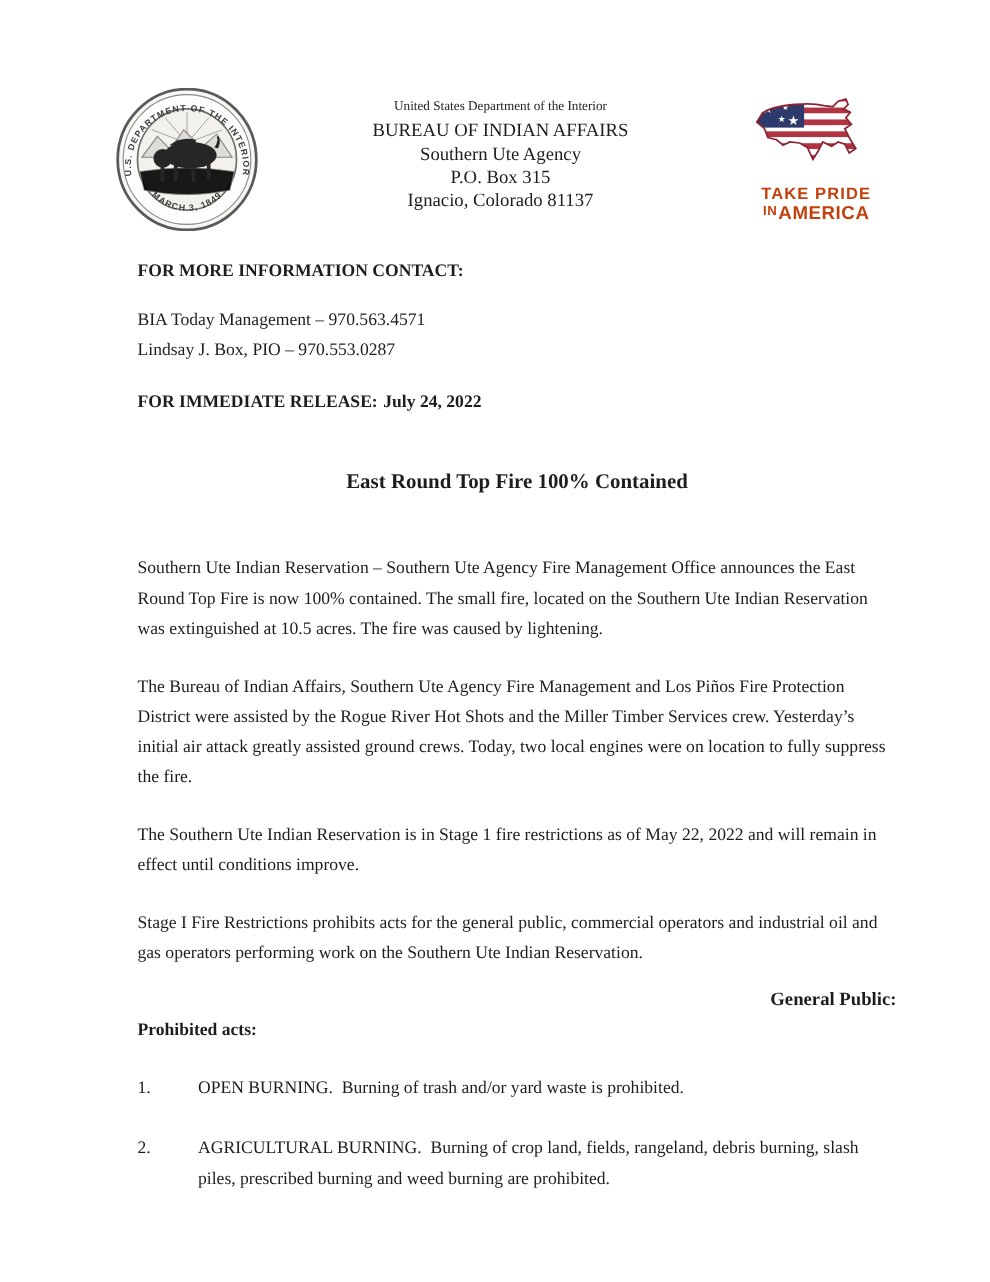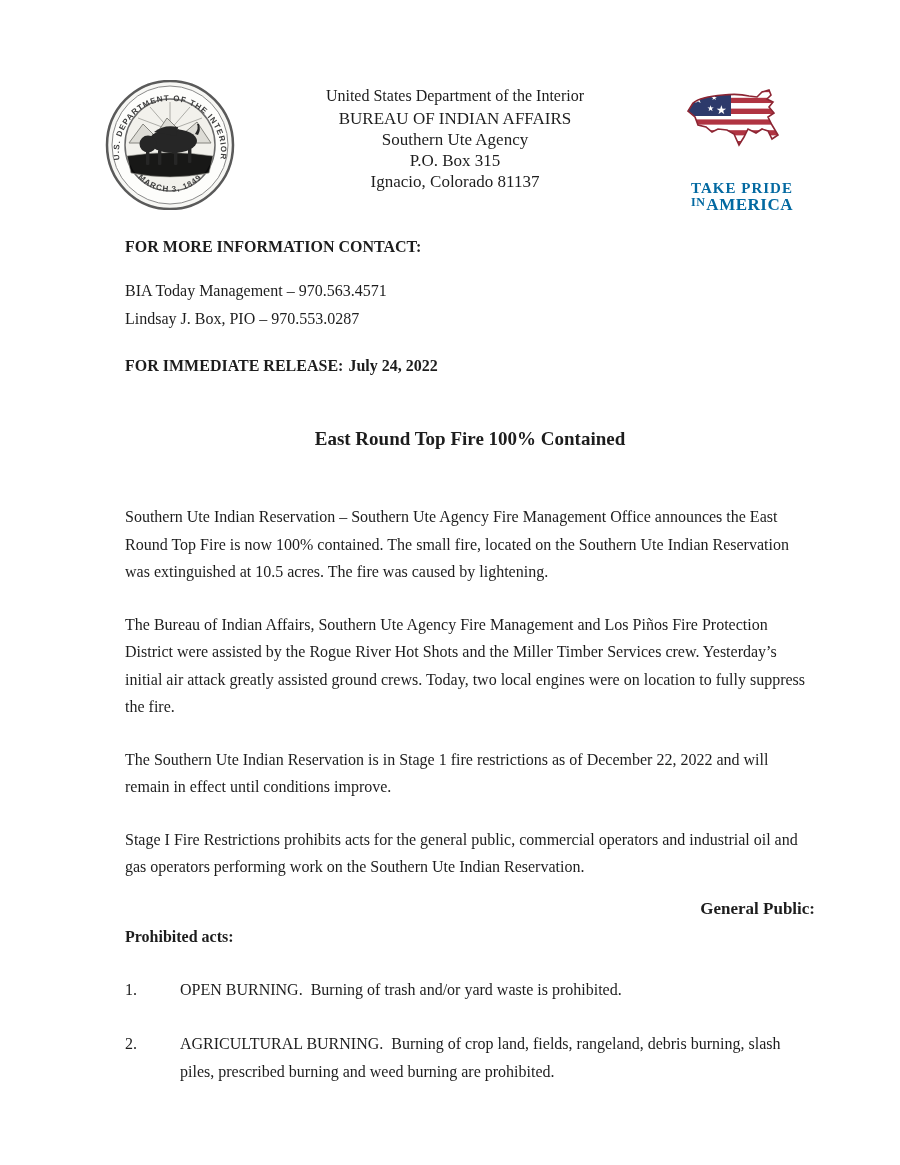--- a/index.html
+++ b/index.html
@@ -9,26 +9,26 @@
     background:#ffffff;
     color:#1d1d1d;
     font-family:"Liberation Serif", serif;
     overflow:hidden;
   }
 
   
   .letterhead { position:absolute; top:80px; left:0; right:0; height:132px; }
   .seal { position:absolute; left:104px; top:0; width:132px; height:130px; }
   .agency-block { position:absolute; left:240px; top:4px; width:430px; text-align:center; }
-  .agency-line1 { font-size:16px; line-height:24px; }
+  .agency-line1 { font-size:12px; line-height:24px; }
   .agency-line  { font-size:17px; line-height:21px; }
   .tpa { position:absolute; left:683px; top:0; width:118px; text-align:center; }
   .tpa-map { display:block; margin:0 auto; }
-  .tpa-text { margin-top:15px; font-family:Liberation Serif, serif;
-              font-weight:bold; color:#0369a1; line-height:14px; }
+  .tpa-text { margin-top:4px; font-family:Liberation Sans, sans-serif;
+              font-weight:bold; color:#c2410c; line-height:14px; }
   .tpa-line1 { font-size:15px; letter-spacing:1px; }
   .tpa-line2 { font-size:17px; letter-spacing:0.5px; }
   .tpa-in { font-size:12px; vertical-align:4px; letter-spacing:0.5px; margin-right:1px; }
 
   
   .doc-body { position:absolute; top:238px; left:125px; width:690px; font-size:16px; }
   .contact-heading { margin:0; font-weight:bold; }
   .contact-lines { margin-top:21px; line-height:28px; }
   .release-line { margin-top:24px; font-weight:bold; }
   .release-date { margin-left:5px; }
@@ -149,21 +149,21 @@
       <div>BIA Today Management – 970.563.4571</div>
       <div>Lindsay J. Box, PIO – 970.553.0287</div>
     </div>
 
     <p class="release-line"><span>FOR IMMEDIATE RELEASE:</span><span class="release-date">July 24, 2022</span></p>
 
     <div class="doc-title">East Round Top Fire 100% Contained</div>
 
     <p class="para first">Southern Ute Indian Reservation – Southern Ute Agency Fire Management Office announces the East Round Top Fire is now 100% contained. The small fire, located on the Southern Ute Indian Reservation was extinguished at 10.5 acres. The fire was caused by lightening.</p>
     <p class="para">The Bureau of Indian Affairs, Southern Ute Agency Fire Management and Los Piños Fire Protection District were assisted by the Rogue River Hot Shots and the Miller Timber Services crew. Yesterday’s initial air attack greatly assisted ground crews. Today, two local engines were on location to fully suppress the fire.</p>
-    <p class="para">The Southern Ute Indian Reservation is in Stage 1 fire restrictions as of December 22, 2022 and will remain in effect until conditions improve.</p>
+    <p class="para">The Southern Ute Indian Reservation is in Stage 1 fire restrictions as of May 22, 2022 and will remain in effect until conditions improve.</p>
     <p class="para">Stage I Fire Restrictions prohibits acts for the general public, commercial operators and industrial oil and gas operators performing work on the Southern Ute Indian Reservation.</p>
 
     <div class="stage-subheading">General Public:</div>
     <div class="prohibited-label">Prohibited acts:</div>
 
     <div class="prohibited-list">
       <div class="list-item">
         <span class="item-num">1.</span>
         <span class="item-text">OPEN BURNING.  Burning of trash and/or yard waste is prohibited.</span>
       </div>

